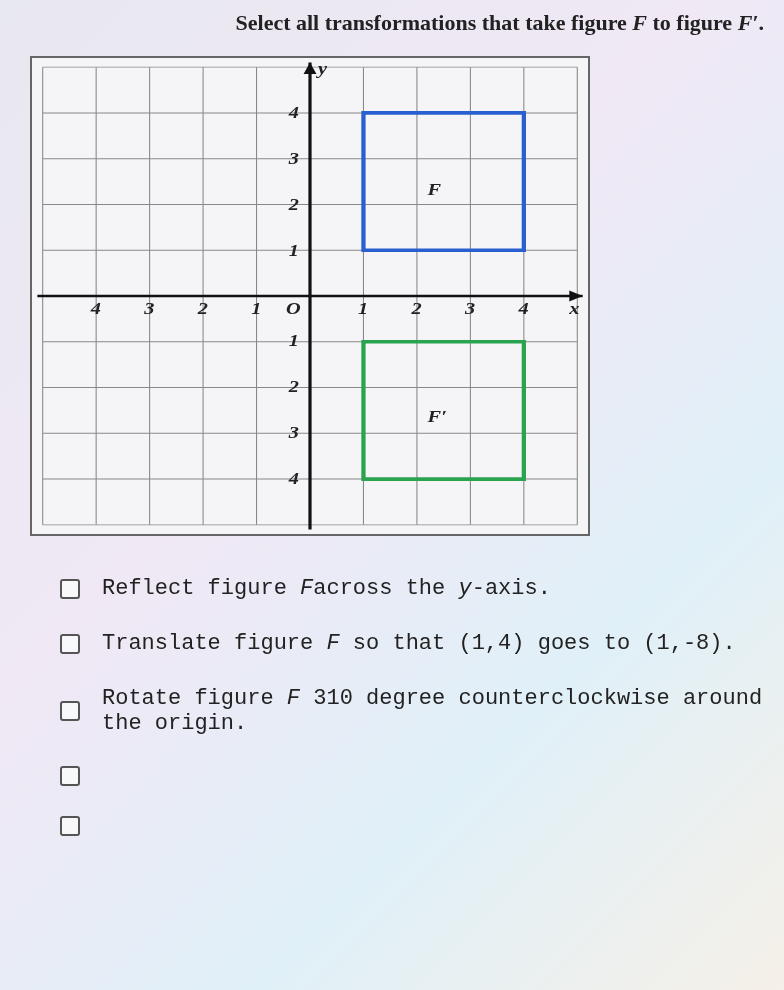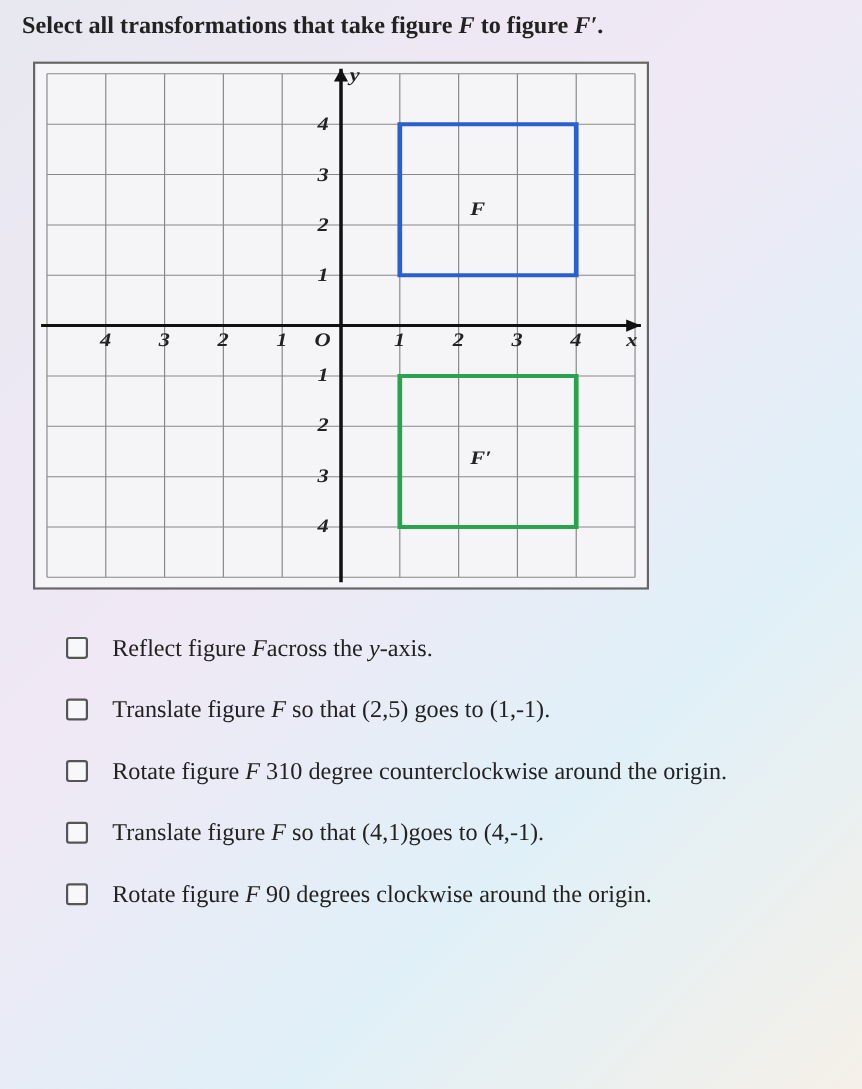--- a/index.html
+++ b/index.html
@@ -11,33 +11,34 @@
       padding: 10px 20px;
       color: #1a1a2a;
       position: relative;
       overflow: hidden;
     }
     .question-text {
       font-size: 22px;
       font-weight: bold;
       margin-bottom: 20px;
       color: #222;
+      text-align: right;
     }
     .question-text .ital { font-style: italic; }
     .graph-container {
       width: 560px;
       height: 480px;
       background: #f5f5f8;
       border: 2px solid #666;
       position: relative;
       margin-bottom: 40px;
       margin-left: 10px;
     }
     .graph-container svg { width: 100%; height: 100%; display:block; }
-    .options { margin-top: 10px; }
+    .options { margin-top: 10px; font-family: Liberation Mono, monospace; }
     .option-row {
       display: flex;
       align-items: center;
       margin: 18px 0 30px 40px;
       font-size: 22px;
       color: #222;
     }
     .option-row .ital { font-style: italic; }
     .checkbox {
       width: 20px;
@@ -130,27 +131,25 @@
   </svg>
 </div>
 
 <div class="options">
     <div class="option-row">
       <div class="checkbox"></div>
       <span><span>Reflect figure </span><span class="ital">F</span><span>across the </span><span class="ital">y</span><span>-axis.</span></span>
     </div>
     <div class="option-row">
       <div class="checkbox"></div>
-      <span><span>Translate figure </span><span class="ital">F</span><span> so that (2,5) goes to (1,-1).</span></span>
+      <span><span>Translate figure </span><span class="ital">F</span><span> so that (1,4) goes to (1,-8).</span></span>
     </div>
     <div class="option-row">
       <div class="checkbox"></div>
       <span><span>Rotate figure </span><span class="ital">F</span><span> 310 degree counterclockwise around the origin.</span></span>
     </div>
     <div class="option-row">
       <div class="checkbox"></div>
-      <span><span>Translate figure </span><span class="ital">F</span><span> so that (4,1)goes to (4,-1).</span></span>
     </div>
     <div class="option-row">
       <div class="checkbox"></div>
-      <span><span>Rotate figure </span><span class="ital">F</span><span> 90 degrees clockwise around the origin.</span></span>
     </div>
   </div>
 
 </body></html>

